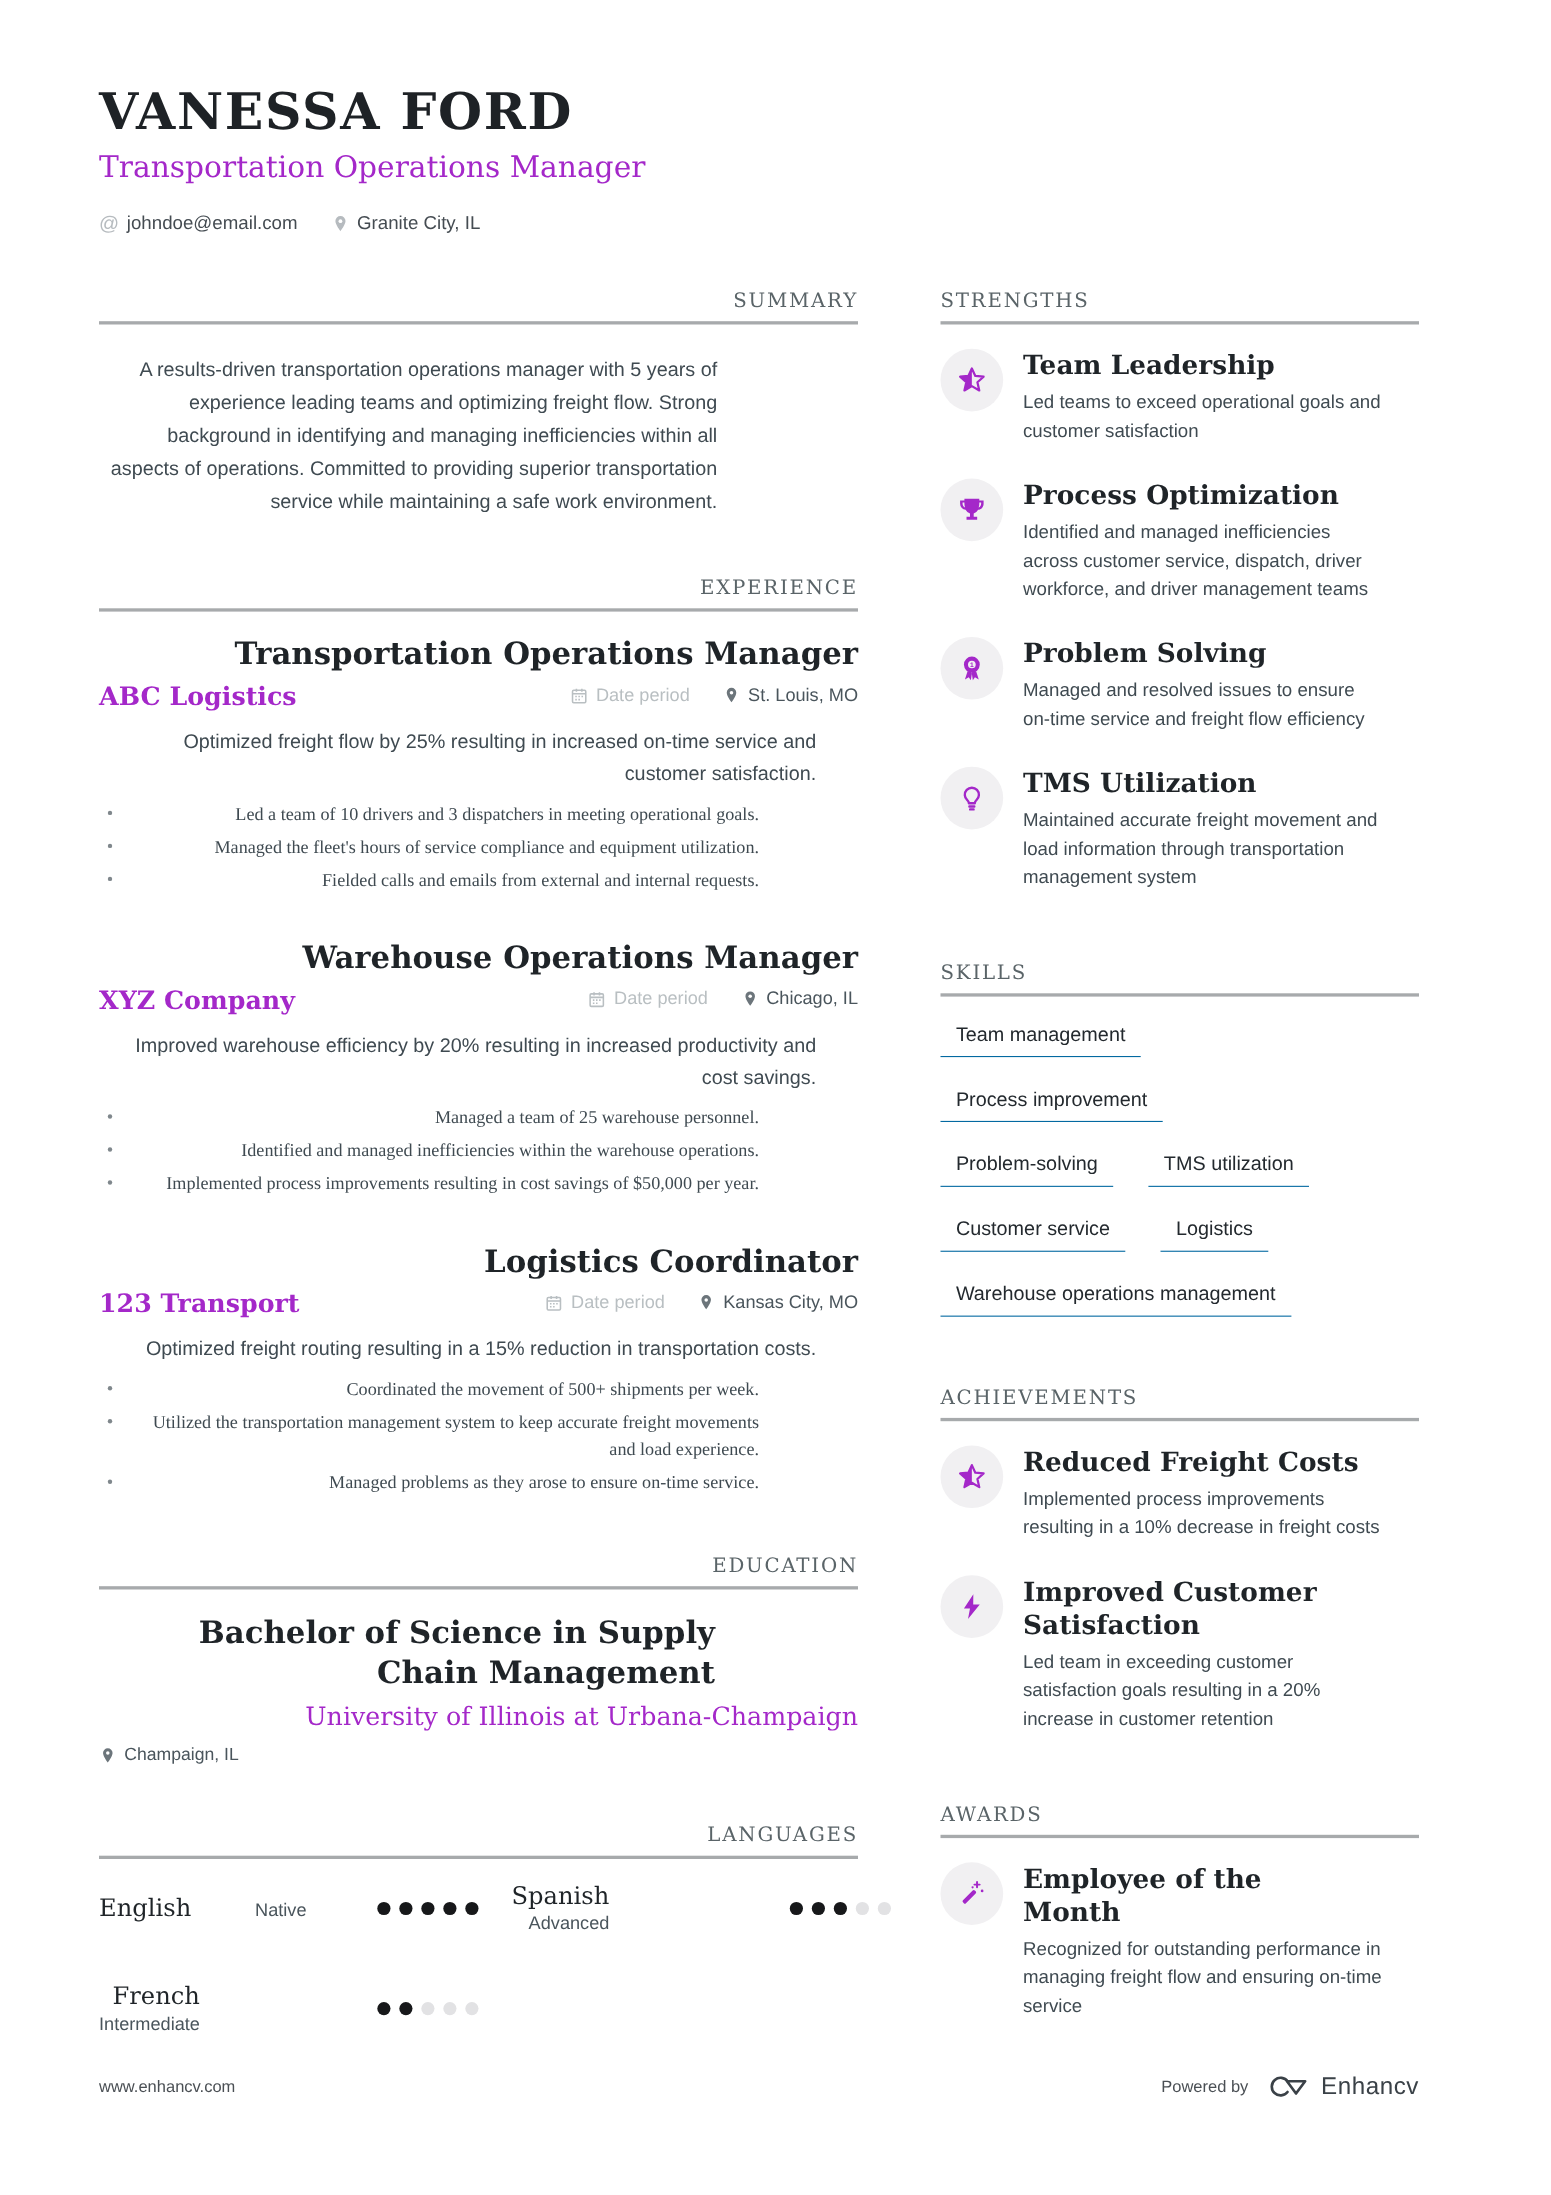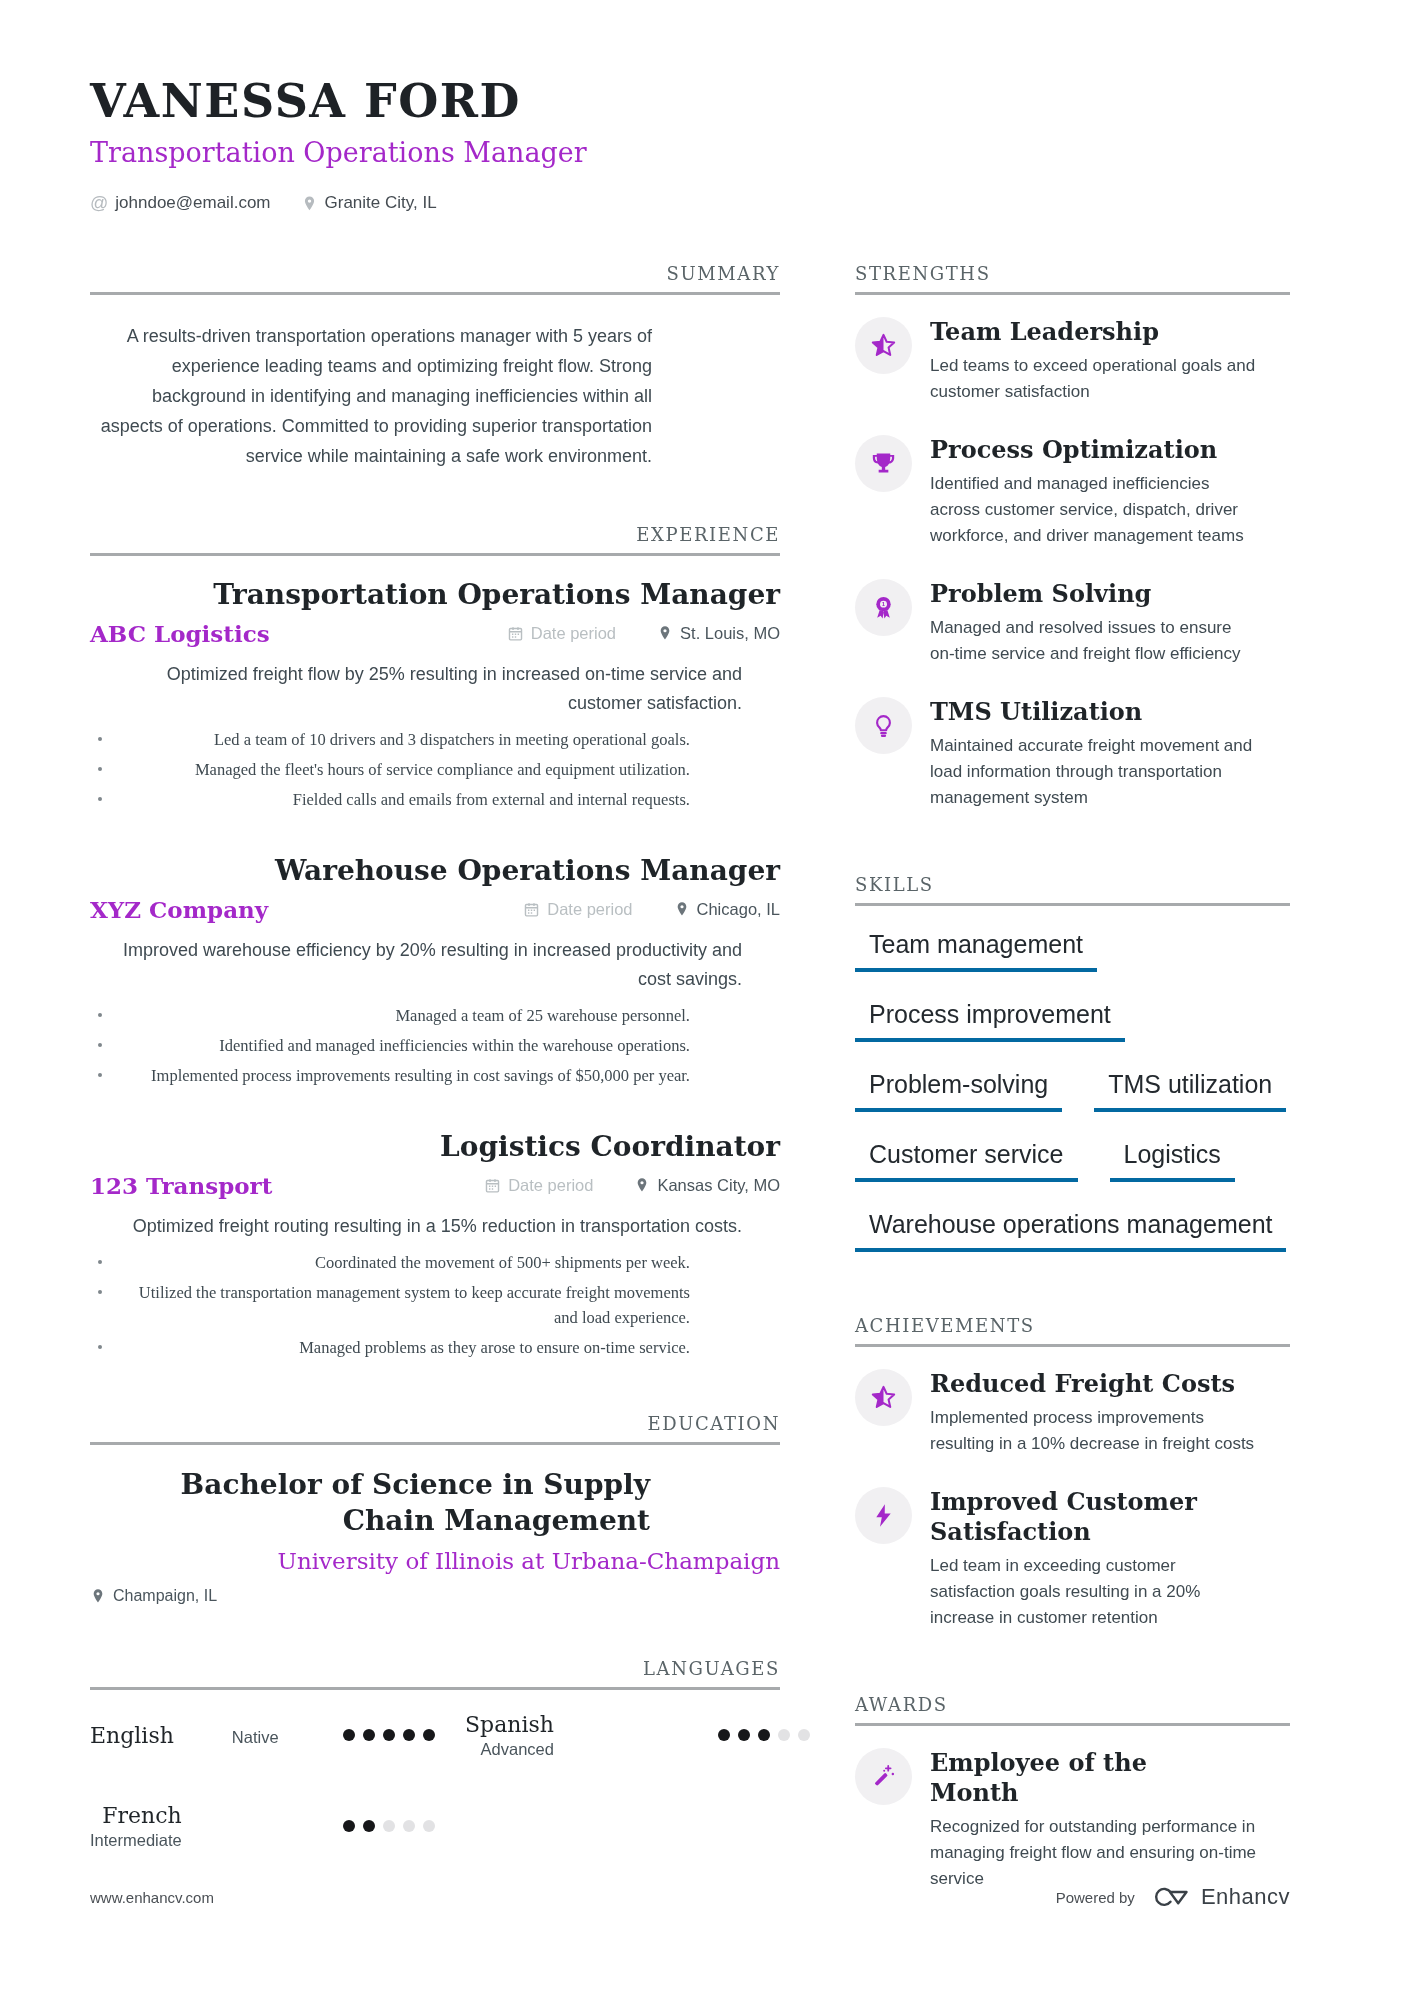--- a/index.html
+++ b/index.html
@@ -34,21 +34,21 @@
   .section-rule { height:3px; background:#A7AAAC; margin-top:8px; }
   .summary-text { margin-top:26px; width:562px; font-size:18px; line-height:30px; color:#3F4A51; }
   .sec { margin-top:0;text-align:right; }
   .sec + .sec { margin-top:54px; }
   
   .xp { margin-top:22px; margin-bottom:42px; }
   .xp:last-child { margin-bottom:0; }
   .xp-title { font-family:"DejaVu Serif", serif; font-weight:700; font-size:28px; color:#1F2428; line-height:34px; }
   .xp-subrow { display:flex; justify-content:space-between; align-items:baseline; margin-top:8px; }
   .xp-company { font-family:"DejaVu Serif", serif; font-weight:700; font-size:23px; color:#A428C9; }
-  .xp-meta { display:flex; gap:41px; align-items:center; }
+  .xp-meta { display:flex; gap:30px; align-items:center; }
   .meta-item { display:flex; gap:7px; align-items:center; font-size:16.5px; }
   .meta-date { color:#B9BFC2; }
   .meta-loc { color:#4A555C; }
   .icon-cal { width:17px; height:17px; color:#B9BFC2; }
   .icon-pin-dark { width:16px; height:16px; color:#6C757B; }
   .xp-summary { margin-top:13px; width:652px; font-size:18px; line-height:29px; }
   .xp-bullets { margin-top:9px; list-style:none; width:600px; }
   .xp-bullets li {
     position:relative; padding-left:26px; font-size:16.5px; line-height:25px; margin-bottom:5px; color:#3F4A51;font-family:Liberation Serif, serif;
   }
@@ -77,22 +77,22 @@
     display:flex; align-items:center; justify-content:center; color:#A428C9;
   }
   .rc-icon-circle svg { width:27px; height:27px; }
   .rc-body { margin-left:18px; width:330px; }
   .rc-title { font-family:"DejaVu Serif", serif; font-weight:700; font-size:24px; line-height:30px; color:#1F2428; max-width:305px; }
   .rc-text { margin-top:6px; font-size:17px; line-height:26px; color:#3F4A51; }
   
   .skills-list { margin-top:24px; }
   .skill-row { display:flex; gap:32px; margin-bottom:28px; }
   .skill-tag {
-    display:inline-block; padding:0 14px 9px 14px; border-bottom:4px solid #0369a1;
-    font-size:25px; color:#23292E;
+    display:inline-block; padding:0 14px 9px 14px; border-bottom:1px solid #0369a1;
+    font-size:18px; color:#23292E;
   }
   .rsec { margin-top:0; }
   .rsec + .rsec { margin-top:64px; }
   
   .footer {
     position:absolute; left:90px; right:120px; top:1884px;
     display:flex; justify-content:space-between; align-items:center;
   }
   .footer-site { font-size:15px; color:#4A4F54; }
   .powered { display:flex; align-items:center; gap:13px; }

